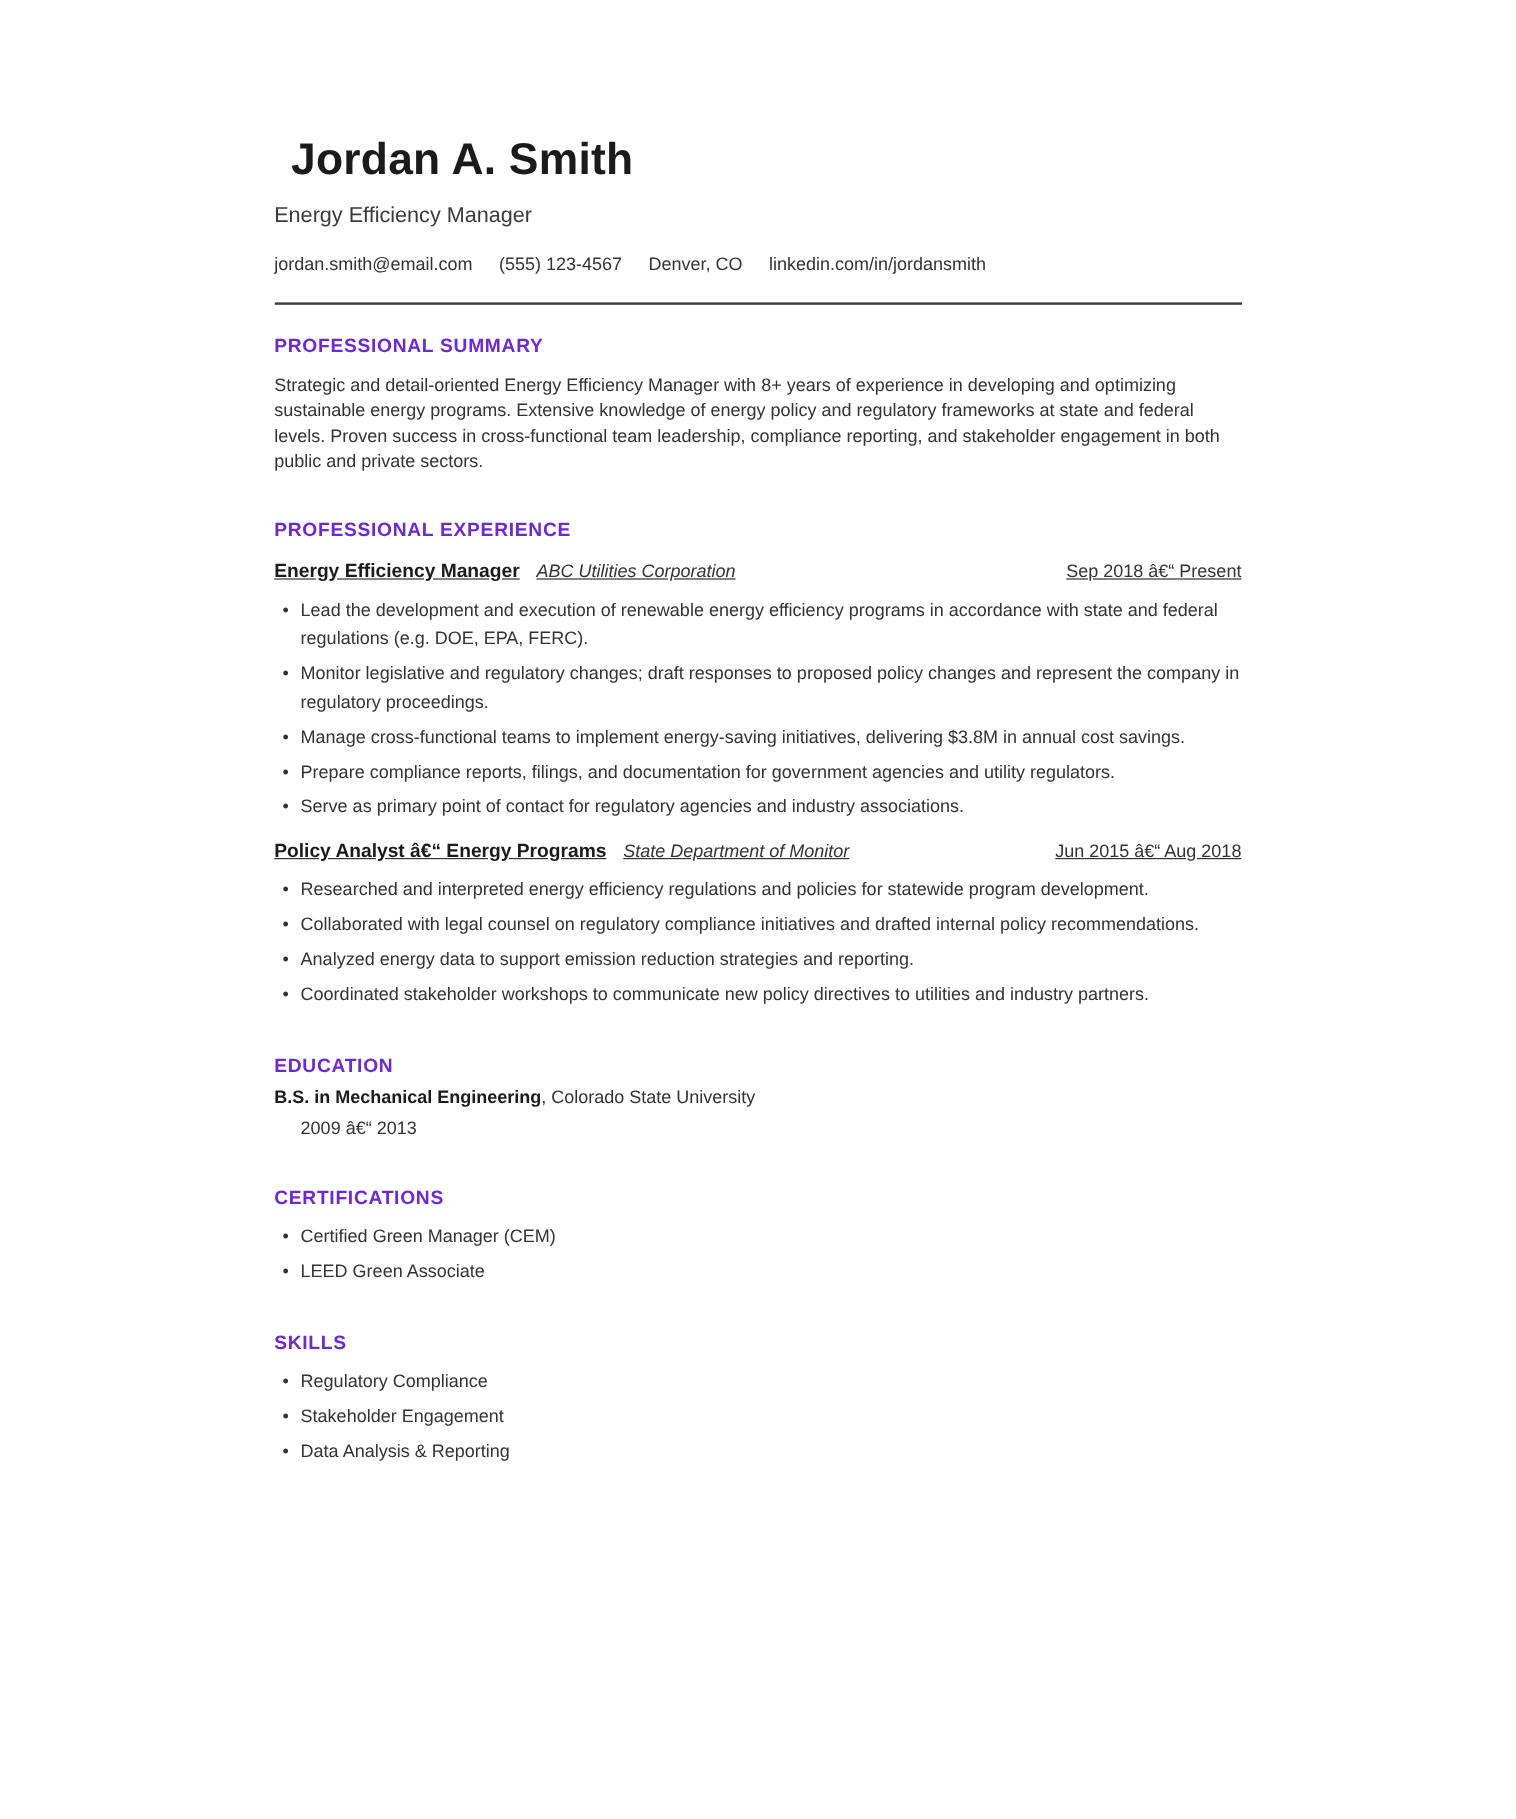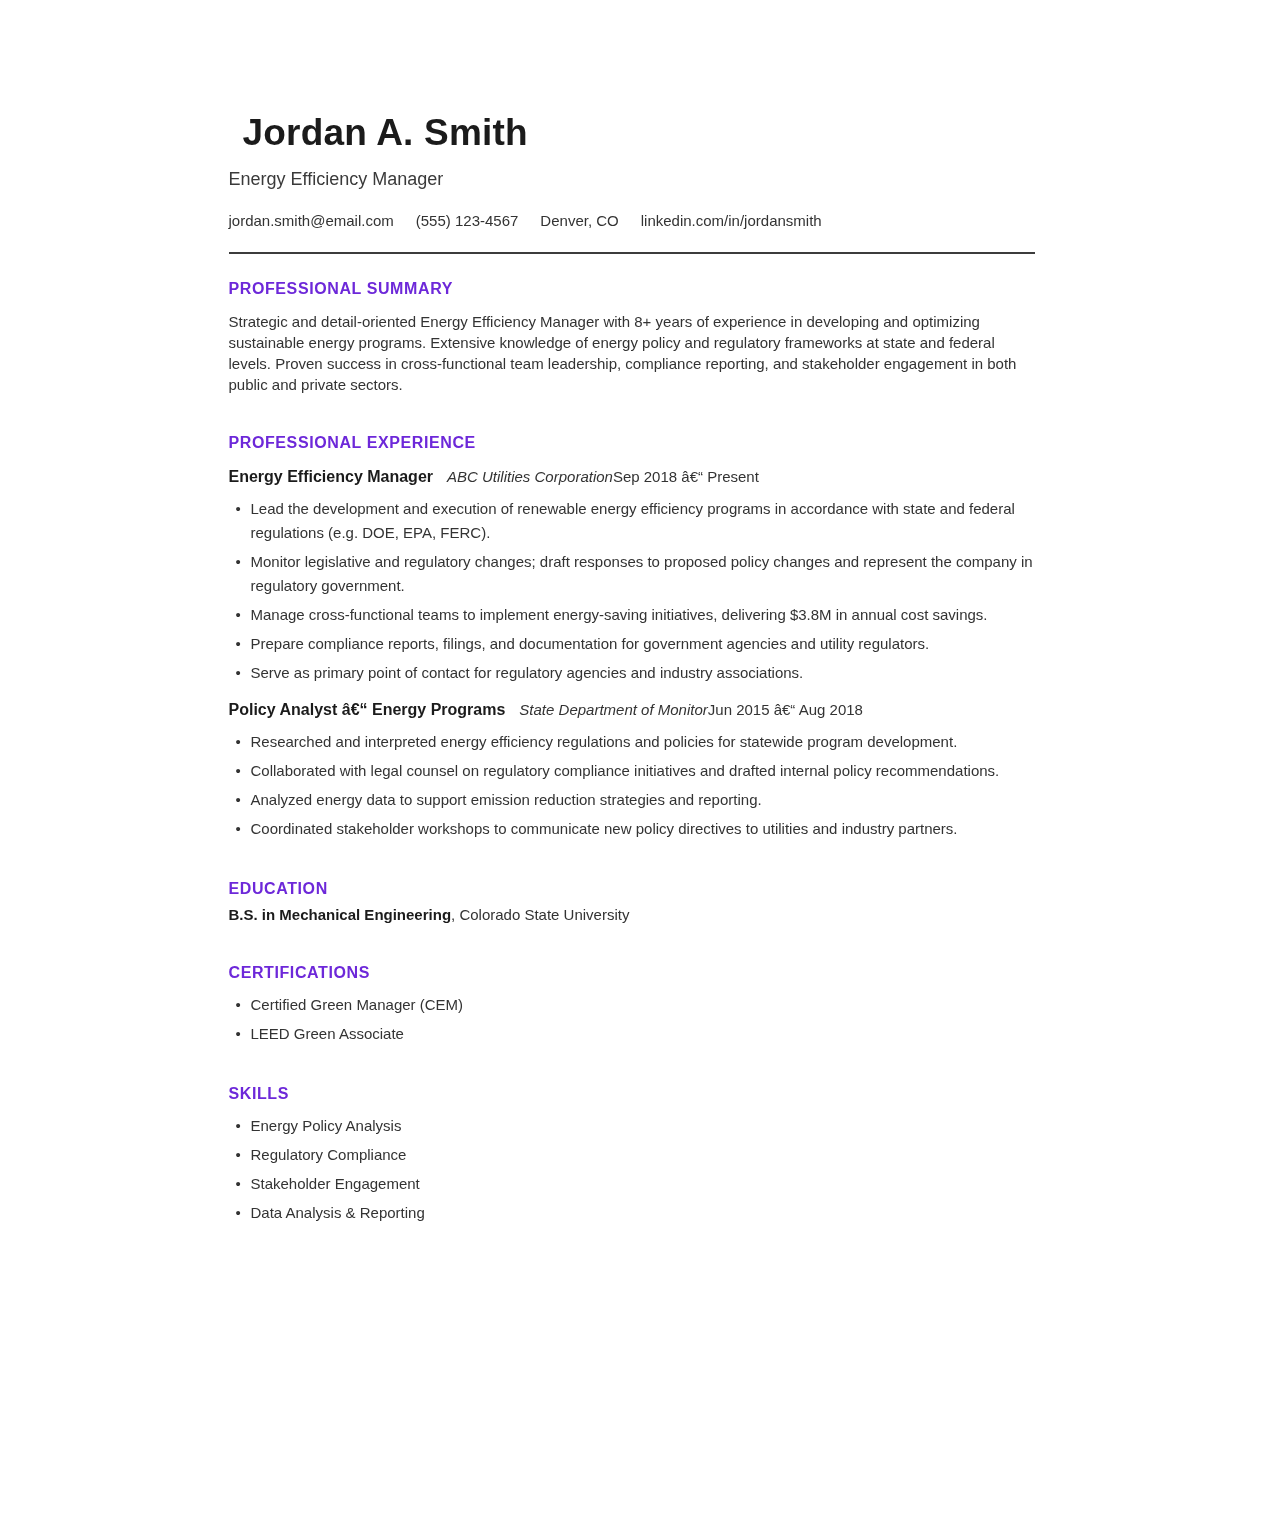--- a/index.html
+++ b/index.html
@@ -67,22 +67,23 @@
     margin: 12px 0 0 0;
     color: #333333;
   }
 
   
   .job {
     margin-top: 16px;
   }
   .job-header {
     display: flex;
-    justify-content: flex-start;
+    justify-content: space-between;
     align-items: baseline;
+    text-decoration: underline;
   }
   .job-title {
     font-size: 16px;
     font-weight: 700;
     color: #1b1b1b;
   }
   .job-company {
     font-size: 15px;
     font-style: italic;
     color: #333333;
@@ -166,21 +167,21 @@
 
     <div class="job">
       <div class="job-header">
         <div>
           <span class="job-title">Energy Efficiency Manager</span><span class="job-company">ABC Utilities Corporation</span>
         </div>
         <span class="job-dates">Sep 2018 â€“ Present</span>
       </div>
       <ul class="bullets">
           <li>Lead the development and execution of renewable energy efficiency programs in accordance with state and federal regulations (e.g. DOE, EPA, FERC).</li>
-          <li>Monitor legislative and regulatory changes; draft responses to proposed policy changes and represent the company in regulatory government.</li>
+          <li>Monitor legislative and regulatory changes; draft responses to proposed policy changes and represent the company in regulatory proceedings.</li>
           <li>Manage cross-functional teams to implement energy-saving initiatives, delivering $3.8M in annual cost savings.</li>
           <li>Prepare compliance reports, filings, and documentation for government agencies and utility regulators.</li>
           <li>Serve as primary point of contact for regulatory agencies and industry associations.</li>
         </ul>
     </div>
 
     <div class="job">
       <div class="job-header">
         <div>
           <span class="job-title">Policy Analyst â€“ Energy Programs</span><span class="job-company">State Department of Monitor</span>
@@ -197,34 +198,34 @@
   </div>
 
   <div>
     <h2 class="section-heading">EDUCATION</h2>
 
 
     <div class="edu-entry">
       <div class="edu-line">
         <span class="edu-degree">B.S. in Mechanical Engineering</span><span>, Colorado State University</span>
       </div>
+      <div class="edu-dates">2009 â€“ 2013</div>
     </div>
   </div>
 
   <div>
     <h2 class="section-heading">CERTIFICATIONS</h2>
     <ul class="bullets">
         <li>Certified Green Manager (CEM)</li>
         <li>LEED Green Associate</li>
       </ul>
   </div>
 
   <div>
     <h2 class="section-heading">SKILLS</h2>
     <ul class="bullets">
-        <li>Energy Policy Analysis</li>
         <li>Regulatory Compliance</li>
         <li>Stakeholder Engagement</li>
         <li>Data Analysis &amp; Reporting</li>
       </ul>
   </div>
 
 </div>
 
 </body></html>

